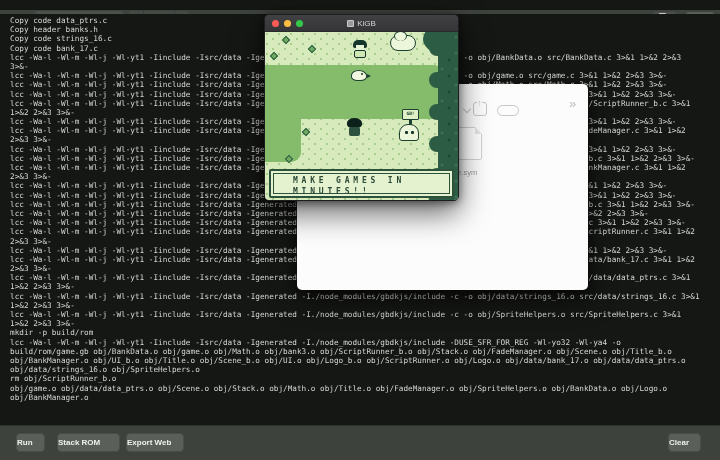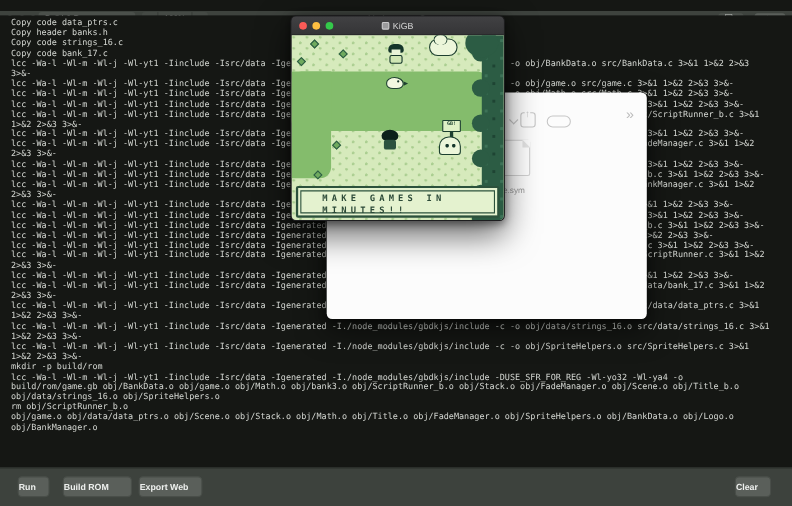--- a/index.html
+++ b/index.html
@@ -192,20 +192,21 @@
       <div class="cline">2&gt;&amp;3 3&gt;&amp;-</div>
       <div class="cline">lcc -Wa-l -Wl-m -Wl-j -Wl-yt1 -Iinclude -Isrc/data -Igenerated -I./node_modules/gbdkjs/include -c -o obj/data/data_ptrs.o src/data/data_ptrs.c 3&gt;&amp;1</div>
       <div class="cline">1&gt;&amp;2 2&gt;&amp;3 3&gt;&amp;-</div>
       <div class="cline">lcc -Wa-l -Wl-m -Wl-j -Wl-yt1 -Iinclude -Isrc/data -Igenerated -I./node_modules/gbdkjs/include -c -o obj/data/strings_16.o src/data/strings_16.c 3&gt;&amp;1</div>
       <div class="cline">1&gt;&amp;2 2&gt;&amp;3 3&gt;&amp;-</div>
       <div class="cline">lcc -Wa-l -Wl-m -Wl-j -Wl-yt1 -Iinclude -Isrc/data -Igenerated -I./node_modules/gbdkjs/include -c -o obj/SpriteHelpers.o src/SpriteHelpers.c 3&gt;&amp;1</div>
       <div class="cline">1&gt;&amp;2 2&gt;&amp;3 3&gt;&amp;-</div>
       <div class="cline">mkdir -p build/rom</div>
       <div class="cline">lcc -Wa-l -Wl-m -Wl-j -Wl-yt1 -Iinclude -Isrc/data -Igenerated -I./node_modules/gbdkjs/include -DUSE_SFR_FOR_REG -Wl-yo32 -Wl-ya4 -o</div>
       <div class="cline">build/rom/game.gb obj/BankData.o obj/game.o obj/Math.o obj/bank3.o obj/ScriptRunner_b.o obj/Stack.o obj/FadeManager.o obj/Scene.o obj/Title_b.o</div>
+      <div class="cline">obj/BankManager.o obj/UI_b.o obj/Title.o obj/Scene_b.o obj/UI.o obj/Logo_b.o obj/ScriptRunner.o obj/Logo.o obj/data/bank_17.o obj/data/data_ptrs.o</div>
       <div class="cline">obj/data/strings_16.o obj/SpriteHelpers.o</div>
       <div class="cline">rm obj/ScriptRunner_b.o</div>
       <div class="cline">obj/game.o obj/data/data_ptrs.o obj/Scene.o obj/Stack.o obj/Math.o obj/Title.o obj/FadeManager.o obj/SpriteHelpers.o obj/BankData.o obj/Logo.o</div>
       <div class="cline">obj/BankManager.o</div>
     </div>
 
   <div class="preview">
     <div class="pv-chevron"></div>
     <div class="pv-share">
       <span class="arrow">↑</span>
@@ -266,18 +267,18 @@
       </div>
       <div class="dialog">
         <div>MAKE GAMES IN</div>
         <div>MINUTES!!</div>
       </div>
     </div>
   </div>
 
   <div class="footer">
     <div class="fbtn" style="left:16px;width:29px">Run</div>
-    <div class="fbtn" style="left:57px;width:63px">Build ROM</div>
+    <div class="fbtn" style="left:57px;width:63px">Stack ROM</div>
     <div class="fbtn" style="left:126px;width:58px">Export Web</div>
     <div class="fbtn" style="left:668px;width:33px">Clear</div>
   </div>
 
 </div>
 
 </body></html>

